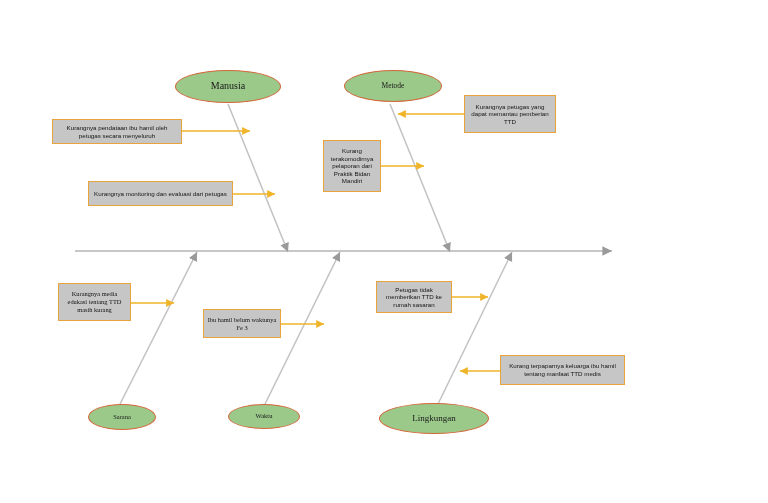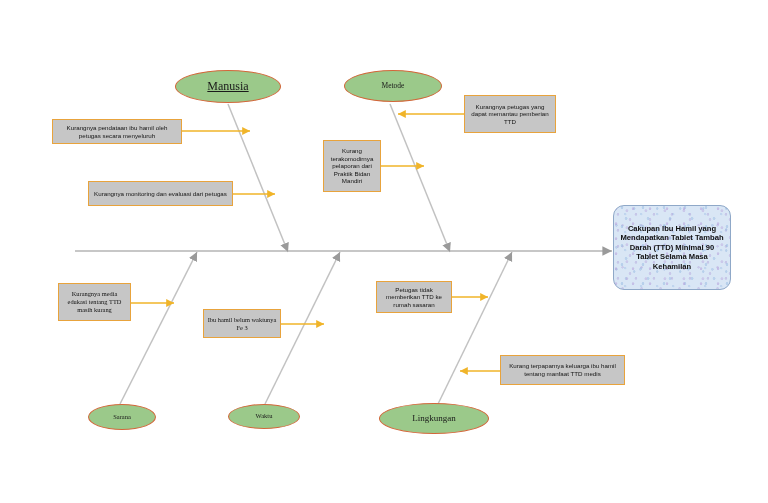--- a/index.html
+++ b/index.html
@@ -113,21 +113,21 @@
     <line x1="182" y1="131" x2="250" y2="131" stroke="#F0B429" stroke-width="1.3" marker-end="url(#goldArrow)"></line>
     <line x1="233" y1="194" x2="275" y2="194" stroke="#F0B429" stroke-width="1.3" marker-end="url(#goldArrow)"></line>
     <line x1="464" y1="114" x2="398" y2="114" stroke="#F0B429" stroke-width="1.3" marker-end="url(#goldArrow)"></line>
     <line x1="381" y1="166" x2="424" y2="166" stroke="#F0B429" stroke-width="1.3" marker-end="url(#goldArrow)"></line>
     <line x1="131" y1="303" x2="174" y2="303" stroke="#F0B429" stroke-width="1.3" marker-end="url(#goldArrow)"></line>
     <line x1="281" y1="324" x2="324" y2="324" stroke="#F0B429" stroke-width="1.3" marker-end="url(#goldArrow)"></line>
     <line x1="452" y1="297" x2="488" y2="297" stroke="#F0B429" stroke-width="1.3" marker-end="url(#goldArrow)"></line>
     <line x1="500" y1="371" x2="460" y2="371" stroke="#F0B429" stroke-width="1.3" marker-end="url(#goldArrow)"></line>
   </svg>
 
-  <div class="cat" style="left:175px; top:70px; width:106px; height:33px; font-size:12px;text-decoration:underline;">
+  <div class="cat" style="left:175px; top:70px; width:106px; height:33px; font-size:10px;">
     <span>Manusia</span>
   </div>
 
   <div class="cat" style="left:344px; top:70px; width:98px; height:32px; font-size:7.5px;">
     <span>Metode</span>
   </div>
 
   <div class="cat" style="left:88px; top:404px; width:68px; height:26px; font-size:6.5px;">
     <span>Sarana</span>
   </div>
@@ -165,17 +165,14 @@
   </div>
 
   <div class="cause" style="left:376px; top:281px; width:76px; height:32px; font-size:6.2px;">
     <span>Petugas tidak memberikan TTD ke rumah sasaran</span>
   </div>
 
   <div class="cause" style="left:500px; top:355px; width:125px; height:30px; font-size:6.2px;">
     <span>Kurang terpaparnya keluarga ibu hamil tentang manfaat TTD medis</span>
   </div>
 
-  <div class="effect" style="left:613px; top:205px; width:118px; height:85px; font-size:7.6px;">
-    <span>Cakupan Ibu Hamil yang Mendapatkan Tablet Tambah Darah (TTD) Minimal 90 Tablet Selama Masa Kehamilan</span>
-  </div>
 
 </div>
 
 </body></html>

